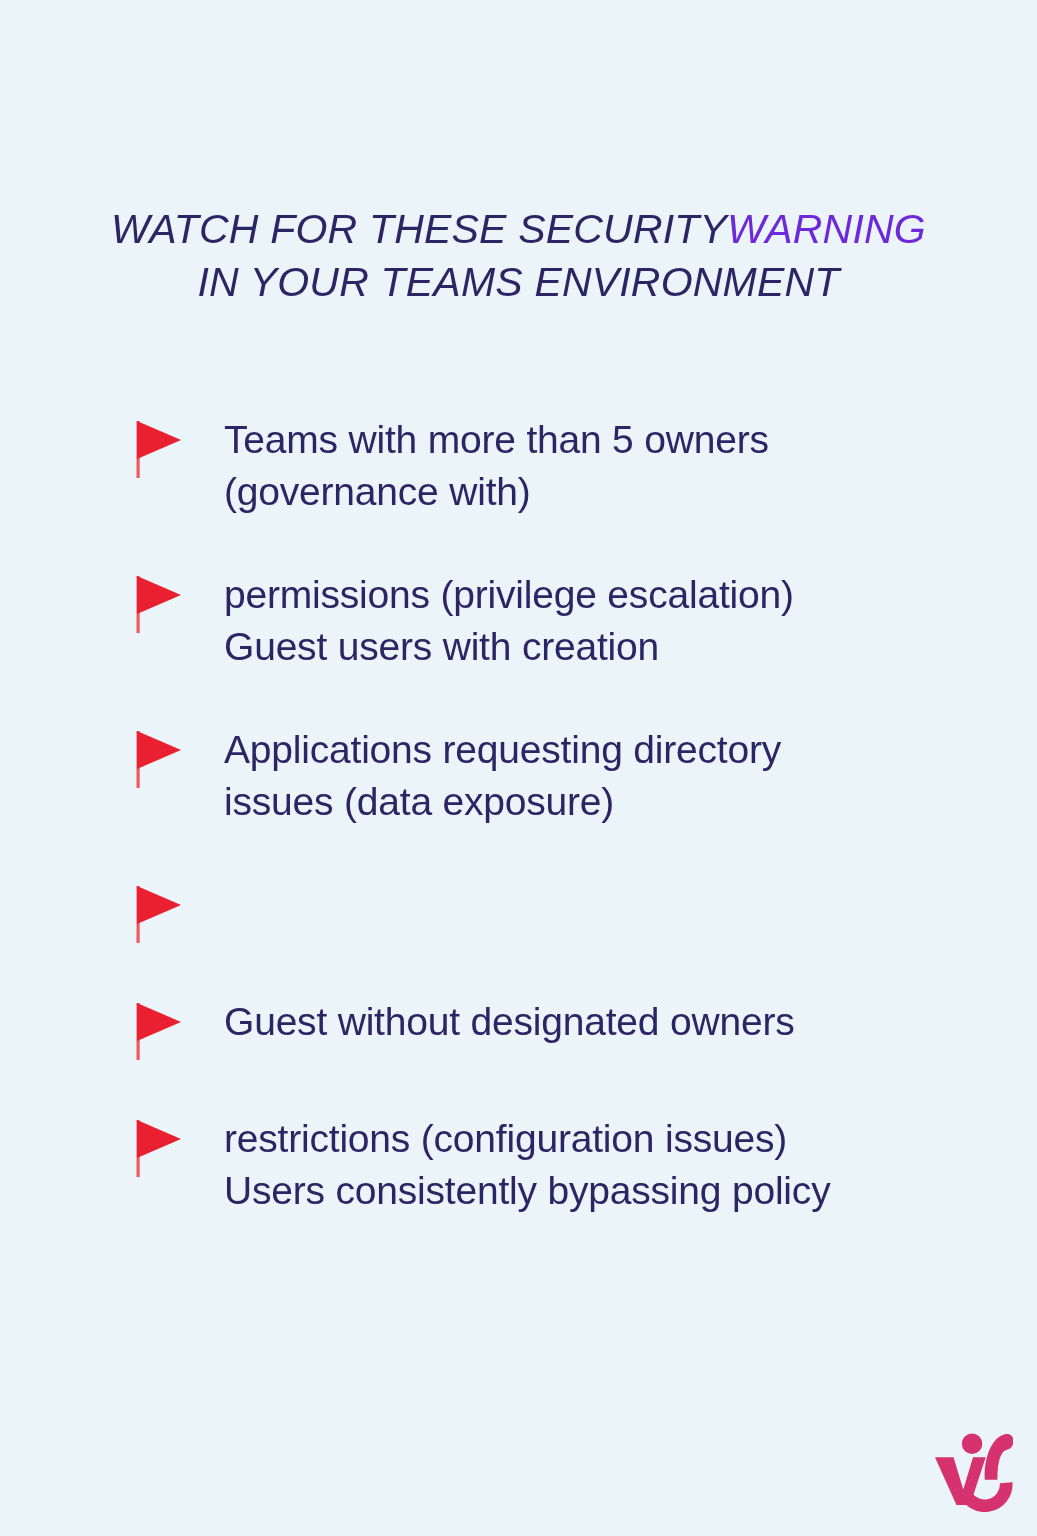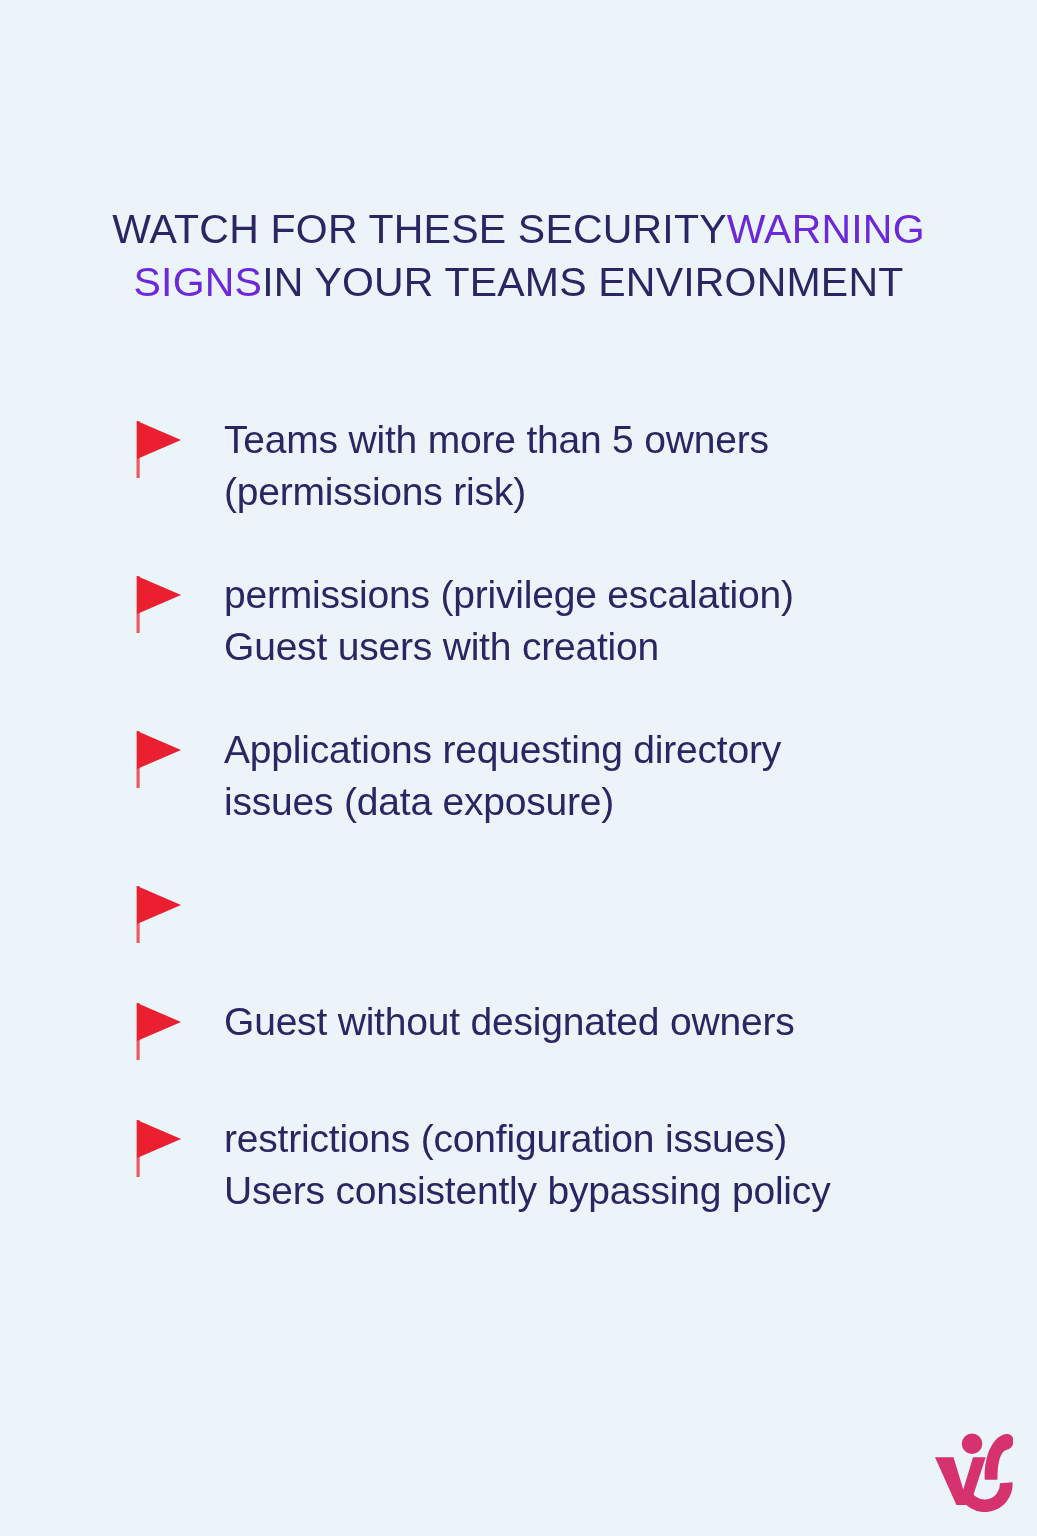--- a/index.html
+++ b/index.html
@@ -20,20 +20,21 @@
     text-align: center;
     font-size: 41px;
     line-height: 53px;
     letter-spacing: 0.2px;
     color: #2A2663;
   }
   .title-line {
     display: flex;
     justify-content: center;
     white-space: nowrap;
+    font-style: italic;
   }
   .title .accent { color: #6d28d9; }
   .list {
     position: absolute;
     top: 414px;
     left: 135px;
     width: 790px;
   }
   .item {
     display: flex;
@@ -64,35 +65,34 @@
 <body>
 
 <div class="page">
 
   <div class="title">
     <div class="title-line">
       <span>WATCH FOR THESE SECURITY</span>
       <span class="accent">WARNING</span>
     </div>
     <div class="title-line">
-      <span class="accent">SIGNS</span>
       <span>IN YOUR TEAMS ENVIRONMENT</span>
     </div>
   </div>
 
   <div class="list">
 
     <div class="item">
       <svg class="flag" viewBox="0 0 48 60" aria-hidden="true">
         <rect x="1.5" y="1" width="3.2" height="57" fill="#EF5A60"></rect>
         <path d="M2,1 L46,20 L2,39 Z" fill="#EA1F2F"></path>
       </svg>
       <div class="item-text">
         <div>Teams with more than 5 owners</div>
-        <div>(permissions risk)</div>
+        <div>(governance with)</div>
       </div>
     </div>
 
     <div class="item">
       <svg class="flag" viewBox="0 0 48 60" aria-hidden="true">
         <rect x="1.5" y="1" width="3.2" height="57" fill="#EF5A60"></rect>
         <path d="M2,1 L46,20 L2,39 Z" fill="#EA1F2F"></path>
       </svg>
       <div class="item-text">
         <div>permissions (privilege escalation)</div>

